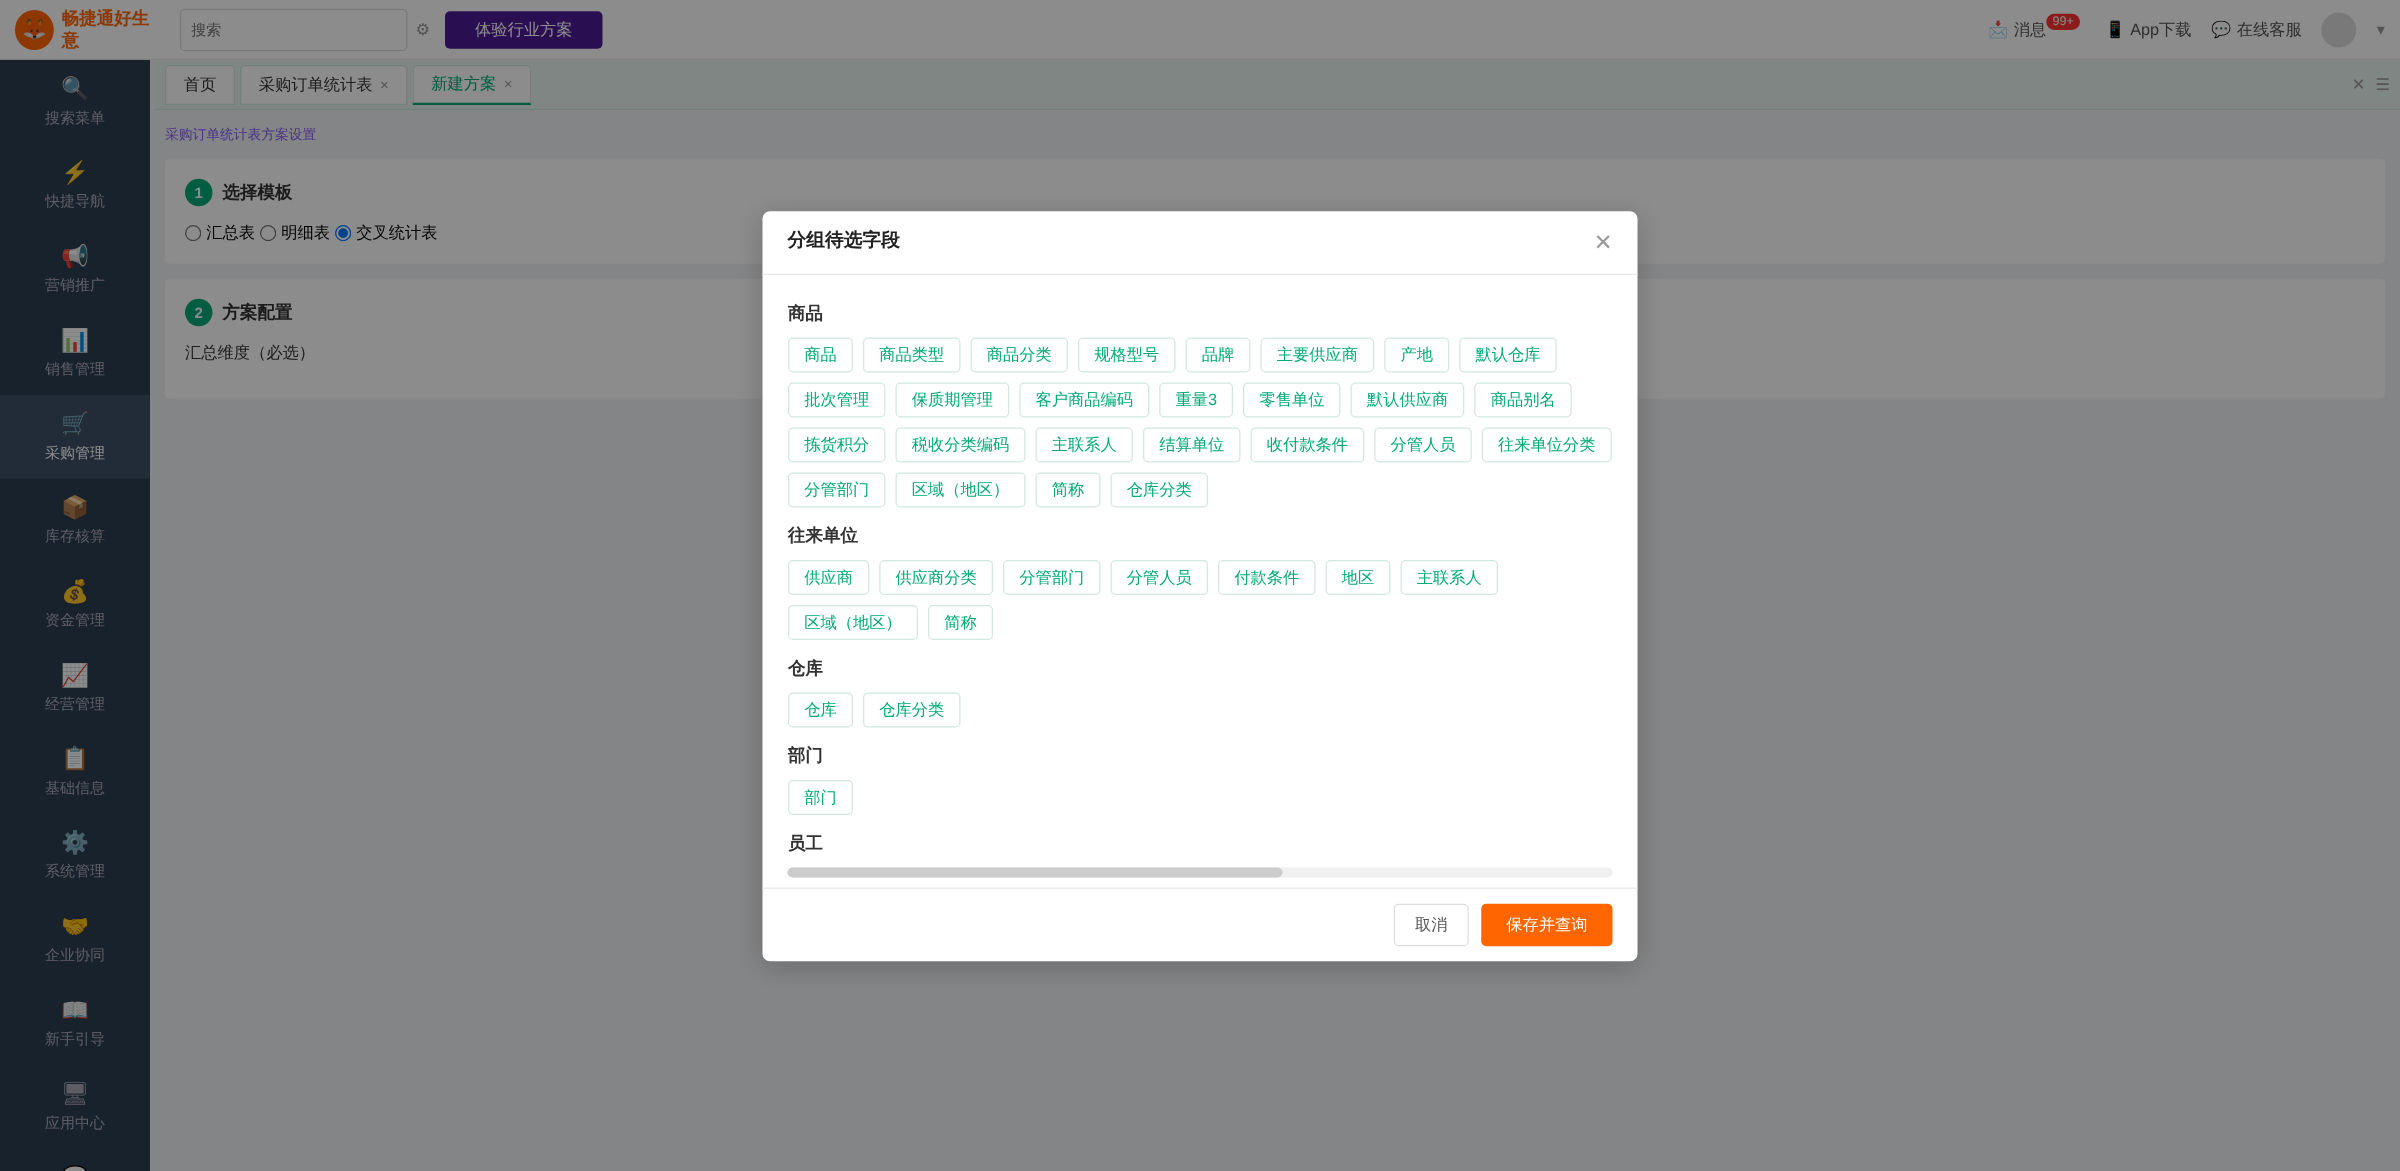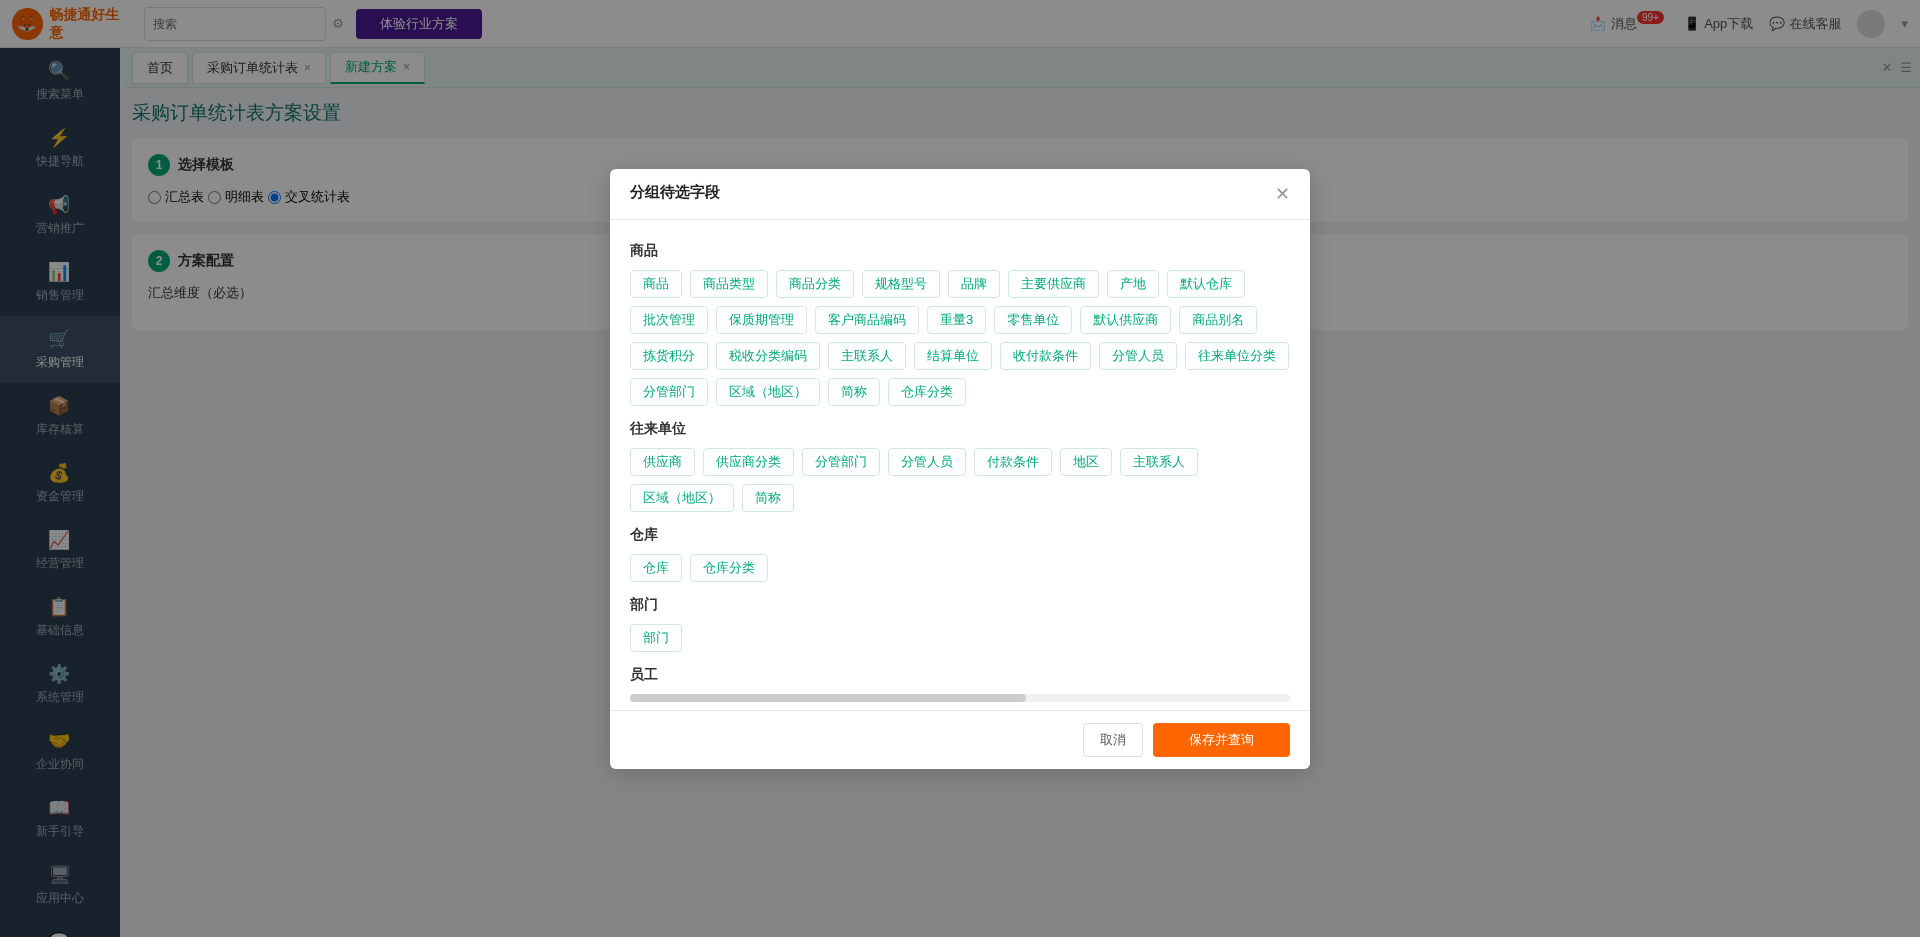--- a/index.html
+++ b/index.html
@@ -158,22 +158,22 @@
       top: 88px;
       left: 120px;
       right: 0;
       bottom: 0;
       background: #f0f2f5;
       padding: 12px;
       overflow: auto;
     }
 
     .page-title {
-      font-size: 19px;
-      color: #0f766e;
+      font-size: 11px;
+      color: #8b5cf6;
       margin-bottom: 12px;
     }
 
     .card {
       background: #fff;
       border-radius: 4px;
       padding: 16px;
       margin-bottom: 12px;
     }
 
@@ -286,21 +286,21 @@
     .btn-cancel {
       padding: 7px 16px;
       border: 1px solid #ddd;
       border-radius: 4px;
       background: #fff;
       cursor: pointer;
       font-size: 13px;
       color: #555;
     }
     .btn-save {
-      padding: 7px 36px;
+      padding: 7px 20px;
       border: none;
       border-radius: 4px;
       background: #ff6600;
       color: white;
       cursor: pointer;
       font-size: 13px;
     }
 
     .bottom-scrollbar {
       height: 8px;

